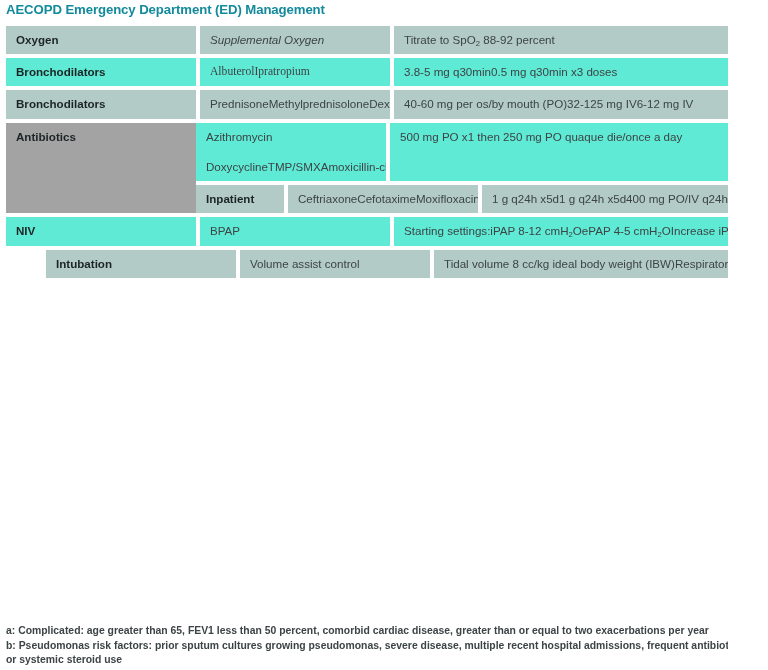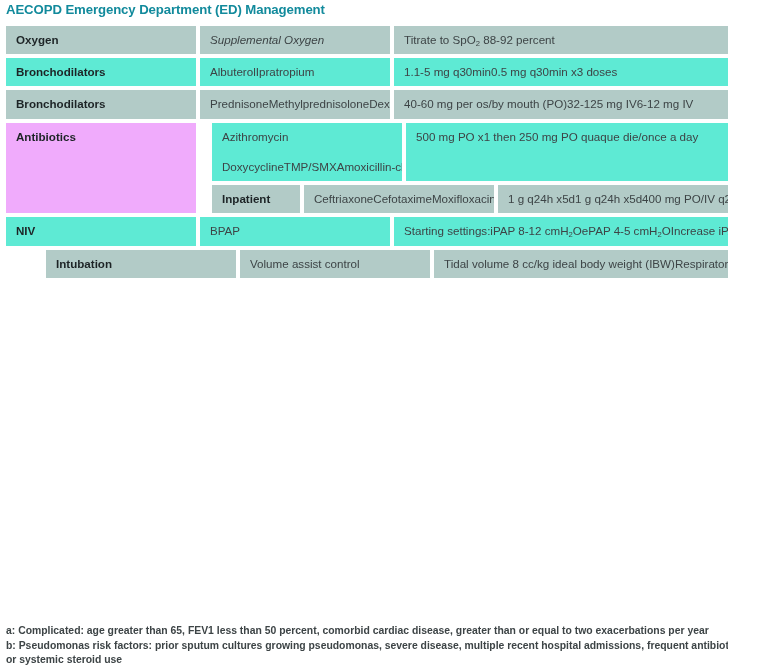--- a/index.html
+++ b/index.html
@@ -82,22 +82,22 @@
   
   .row-abx {
     display: flex;
     align-items: stretch;
     width: 100%;
     margin-bottom: 4px;
   }
   .abx-label {
     width: 190px;
     flex: 0 0 190px;
-    margin-right: 16px;
-    background: #f0abfc;
+    margin-right: 0;
+    background: #a3a3a3;
     padding: 6px 8px 7px 10px;
     font-size: 11.6px;
     line-height: 15.2px;
     font-weight: bold;
     color: #1d2426;
   }
   .abx-right {
     flex: 1 1 auto;
     display: flex;
     flex-direction: column;
@@ -135,22 +135,22 @@
   <div class="title">AECOPD Emergency Department (ED) Management</div>
 
   <div class="table" id="table-root">
       <div class="row">
         <div class="cell c-label shade-dark">Oxygen</div>
         <div class="cell c-drug shade-dark" style="flex:0 0 190px;width:190px;font-style:italic;"><span class="nowrap-line">Supplemental Oxygen</span></div>
         <div class="cell c-dose shade-dark"><span class="nowrap-line">Titrate to SpO<sub>2</sub> 88-92 percent</span></div>
       </div>
       <div class="row">
         <div class="cell c-label shade-light">Bronchodilators</div>
-        <div class="cell c-drug shade-light" style="flex:0 0 190px;width:190px;"><span class="nowrap-line">Albuterol</span><span class="nowrap-line">Ipratropium</span></div>
-        <div class="cell c-dose shade-light"><span class="nowrap-line">1.1-5 mg q30min</span><span class="nowrap-line">0.5 mg q30min x3 doses</span></div>
+        <div class="cell c-drug shade-light" style="flex:0 0 190px;width:190px;font-family:Liberation Serif, serif;"><span class="nowrap-line">Albuterol</span><span class="nowrap-line">Ipratropium</span></div>
+        <div class="cell c-dose shade-light"><span class="nowrap-line">3.8-5 mg q30min</span><span class="nowrap-line">0.5 mg q30min x3 doses</span></div>
       </div>
       <div class="row">
         <div class="cell c-label shade-dark">Bronchodilators</div>
         <div class="cell c-drug shade-dark" style="flex:0 0 190px;width:190px;"><span class="nowrap-line">Prednisone</span><span class="nowrap-line">Methylprednisolone</span><span class="nowrap-line">Dexamethasone</span></div>
         <div class="cell c-dose shade-dark"><span class="nowrap-line">40-60 mg per os/by mouth (PO)</span><span class="nowrap-line">32-125 mg IV</span><span class="nowrap-line">6-12 mg IV</span></div>
       </div>
       <div class="row-abx">
         <div class="abx-label shade-light">Antibiotics</div>
         <div class="abx-right">
           <div class="abx-sub-row first">

